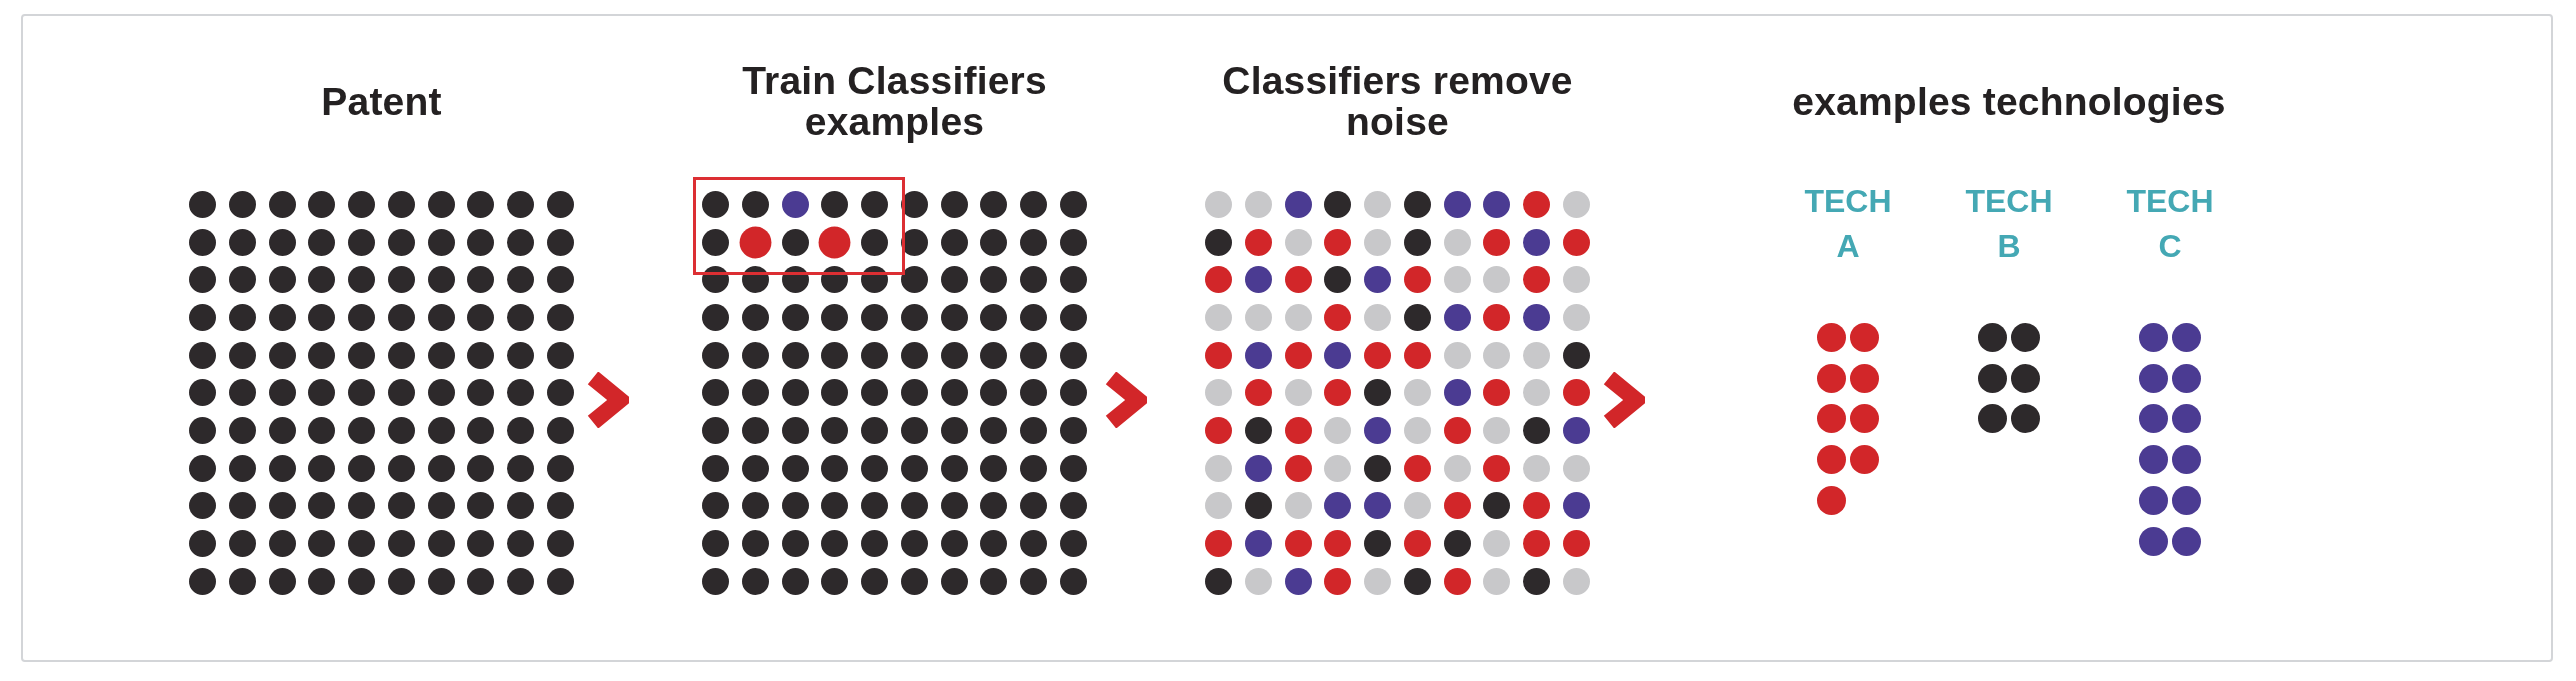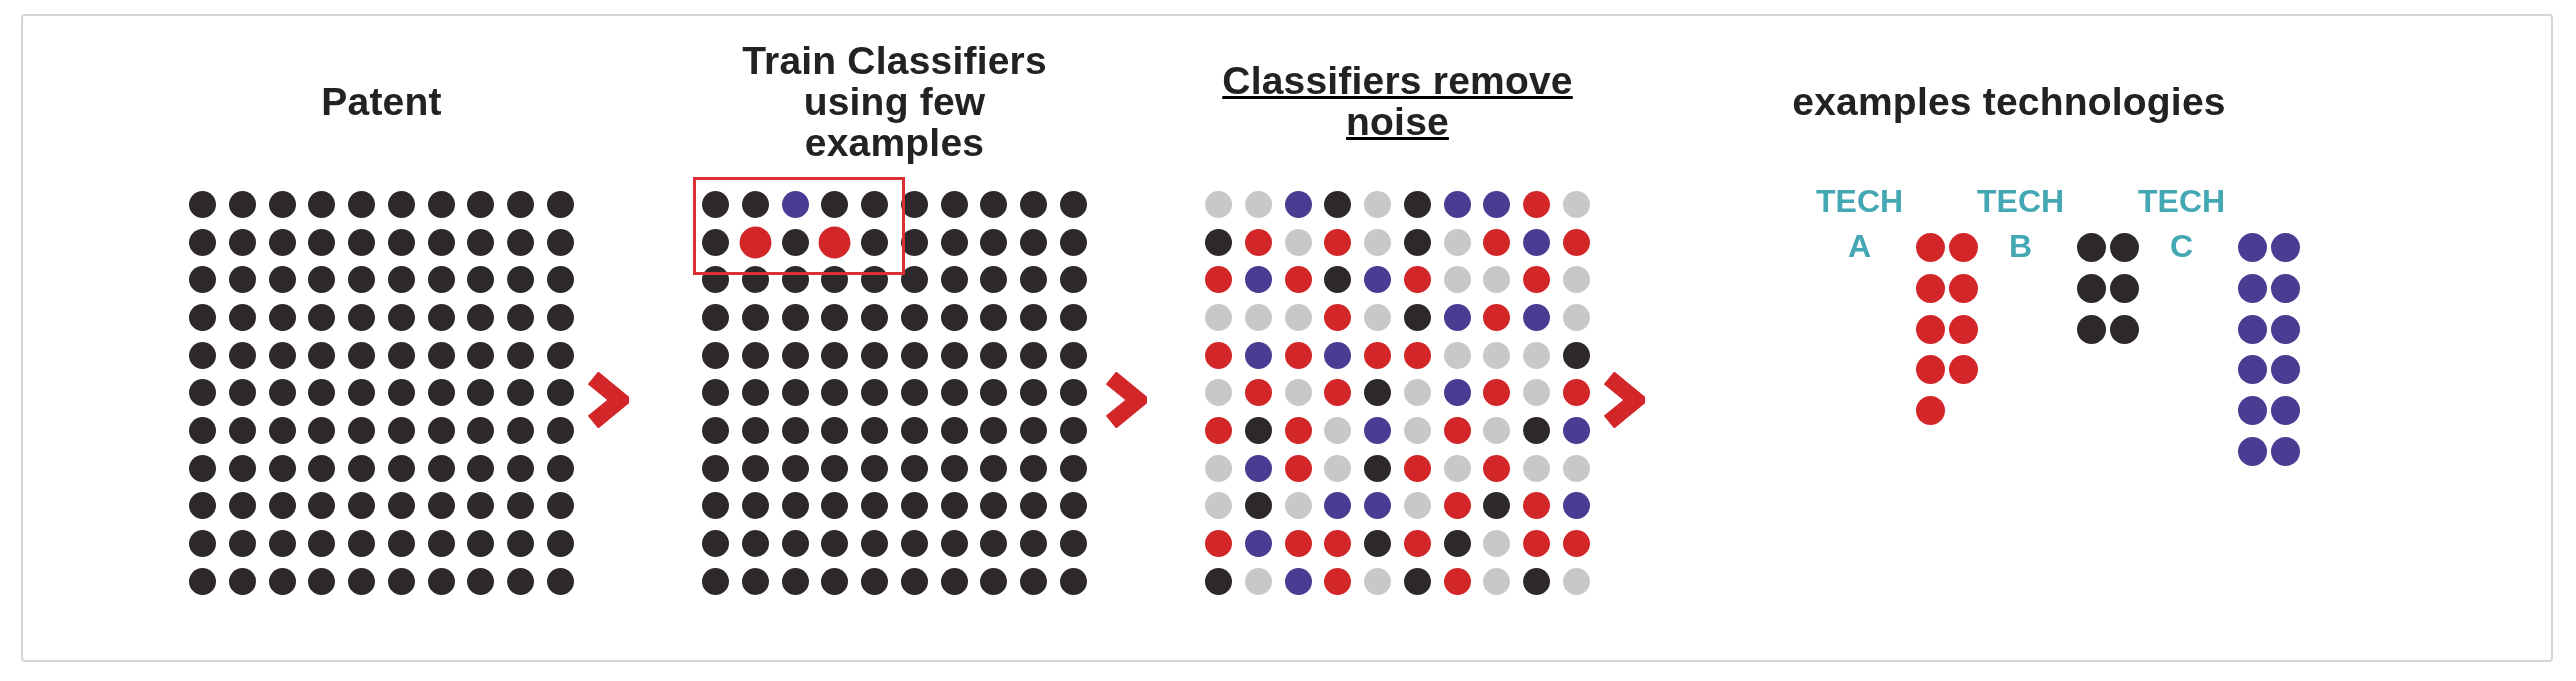--- a/index.html
+++ b/index.html
@@ -4,34 +4,34 @@
 <style>
   html,body{margin:0;padding:0;background:#ffffff;}
   body{width:2576px;height:681px;font-family:"Liberation Sans",sans-serif;overflow:hidden;}
   .stage{position:relative;width:2576px;height:681px;background:#ffffff;}
   .frame{position:absolute;left:21.4px;top:13.6px;right:23.4px;bottom:19.5px;
          border:2.9px solid var(--c-border);border-radius:3.9px;pointer-events:none;}
   .content{position:absolute;left:24px;top:17.5px;right:26px;bottom:23.4px;display:flex;align-items:flex-start;}
   .panel{display:flex;flex-direction:column;align-items:center;flex:0 0 auto;}
   .p1{width:409px;margin-left:153px;}
   .p2{width:419px;margin-left:56px;}
-  .p3{width:409px;margin-left:46px;text-decoration:underline;}
+  .p3{width:409px;margin-left:46px;}
   .p4{width:604px;margin-left:62px;}
   .title{height:127px;margin-top:21.4px;display:flex;flex-direction:column;justify-content:center;
          align-items:center;text-align:center;font-size:39px;line-height:1.05;font-weight:bold;
          color:var(--c-title);letter-spacing:0.2px;}
   .gridwrap{position:relative;margin-top:25px;}
   .dotgrid{display:grid;grid-template-columns:repeat(10,27px);grid-auto-rows:27px;gap:10.7px 12.7px;}
   .dot{width:27px;height:27px;border-radius:50%;}
   .p2 .dot.c-r{transform:scale(1.18);}
   .highlight{position:absolute;top:-13.6px;left:-9.7px;width:206px;height:92px;
              border:3.9px solid var(--c-highlight);z-index:2;}
   .arrowbox{flex:0 0 auto;width:43px;margin-top:354px;color:var(--c-arrow);}
   .techrow{display:flex;justify-content:center;gap:97px;margin-top:19.5px;width:100%;}
-  .tech{display:flex;flex-direction:row;width:64px;gap:13px;}
+  .tech{display:flex;flex-direction:column;align-items:center;width:64px;gap:13px;}
   .tech-label{color:var(--c-teal);font-weight:bold;font-size:32px;line-height:1.0;text-align:center;}
   .tech-letter{margin-top:12.7px;}
   .tech-dots{margin-top:48px;display:flex;flex-direction:column;gap:11.7px;width:62px;}
   .tech-dots .trow{display:flex;gap:3.9px;}
   .tech-dots .dot{width:29px;height:29px;}
 </style>
 </head>
 <body>
 
 <div class="stage">
@@ -160,21 +160,20 @@
 
     <div class="arrowbox">
       <svg width="43" height="56" viewBox="0 0 44 58">
         <path d="M7 6 L35 29 L7 52" fill="none" stroke="currentColor" stroke-width="17"></path>
       </svg>
     </div>
 
     <section class="panel p2">
       <div class="title">
           <div>Train Classifiers</div>
-          <div>using few</div>
           <div>examples</div>
         </div>
       <div class="gridwrap">
         <div class="highlight"></div>
         <div class="dotgrid">
             <span class="dot c-d" style="background: rgb(45, 41, 43);"></span>
             <span class="dot c-d" style="background: rgb(45, 41, 43);"></span>
             <span class="dot c-p" style="background: rgb(75, 59, 146);"></span>
             <span class="dot c-d" style="background: rgb(45, 41, 43);"></span>
             <span class="dot c-d" style="background: rgb(45, 41, 43);"></span>

